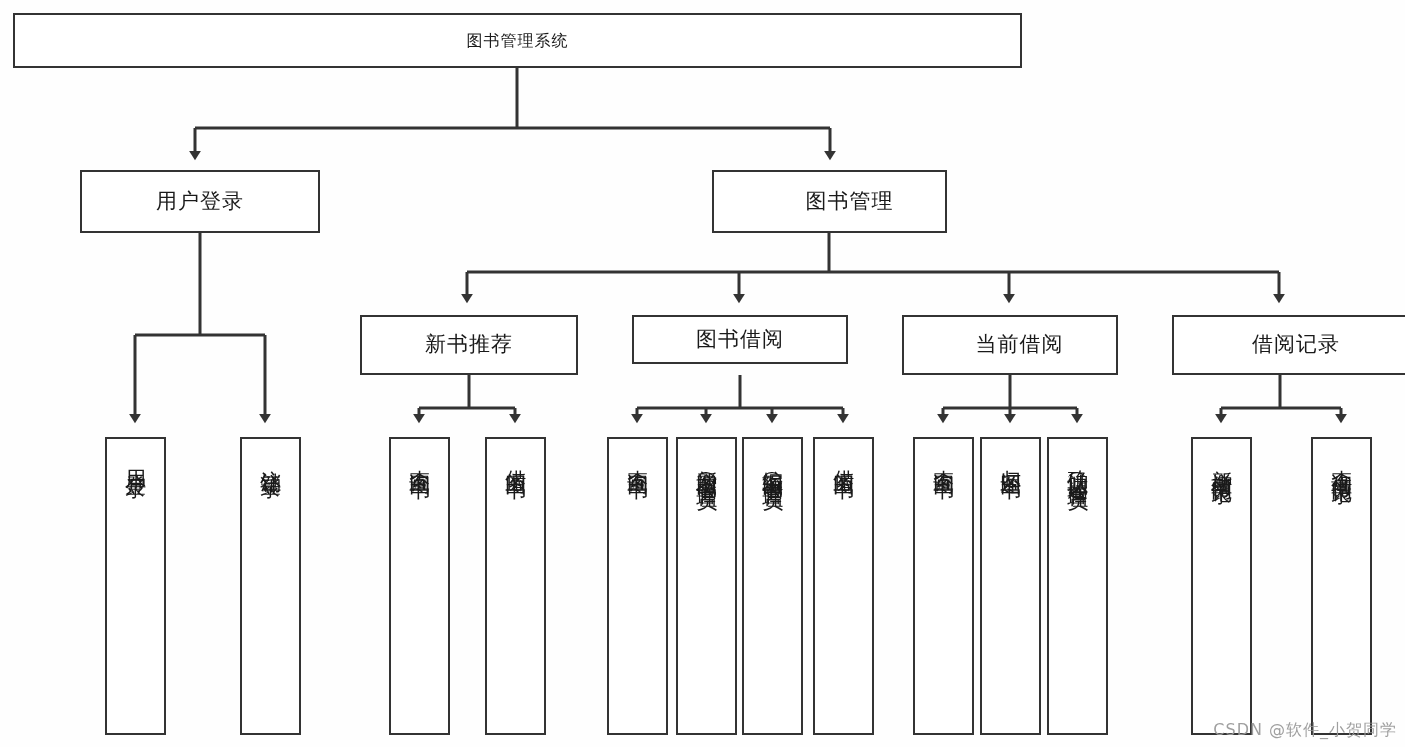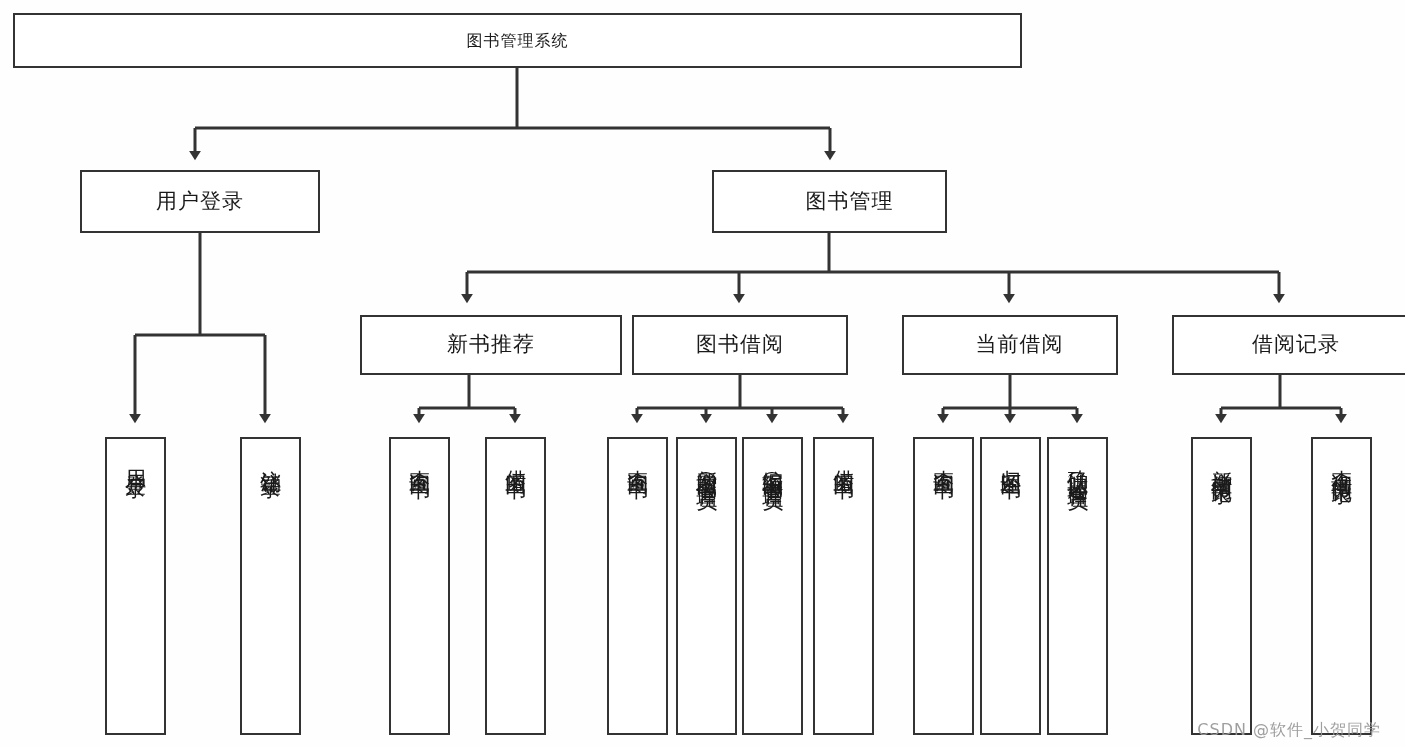--- a/index.html
+++ b/index.html
@@ -44,21 +44,21 @@
     white-space:nowrap;
     display:block;
   }
   .leafwrap{
     width:100%;
     display:flex;
     justify-content:center;
   }
   .watermark{
     position:absolute;
-    right:24px;
+    right:8px;
     bottom:6px;
     font-size:16px;
     color:#9a9a9a;
     letter-spacing:1px;
     white-space:nowrap;
     opacity:.95;
   }
 </style>
 </head>
 <body>
@@ -120,25 +120,25 @@
   </div>
 
   <div class="node horiz" style="left:80px;top:170px;width:240px;height:63px;">
     <span>用户登录</span>
   </div>
 
   <div class="node horiz" style="left:712px;top:170px;width:235px;height:63px;padding-left:40px;">
     <span>图书管理</span>
   </div>
 
-  <div class="node horiz" style="left:360px;top:315px;width:262px;height:60px;">
+  <div class="node horiz" style="left:360px;top:315px;width:218px;height:60px;">
     <span>新书推荐</span>
   </div>
 
-  <div class="node horiz" style="left:632px;top:315px;width:216px;height:60px;">
+  <div class="node horiz" style="left:632px;top:315px;width:216px;height:49px;">
     <span>图书借阅</span>
   </div>
 
   <div class="node horiz" style="left:902px;top:315px;width:216px;height:60px;padding-left:19px;">
     <span>当前借阅</span>
   </div>
 
   <div class="node horiz" style="left:1172px;top:315px;width:248px;height:60px;">
     <span>借阅记录</span>
   </div>

